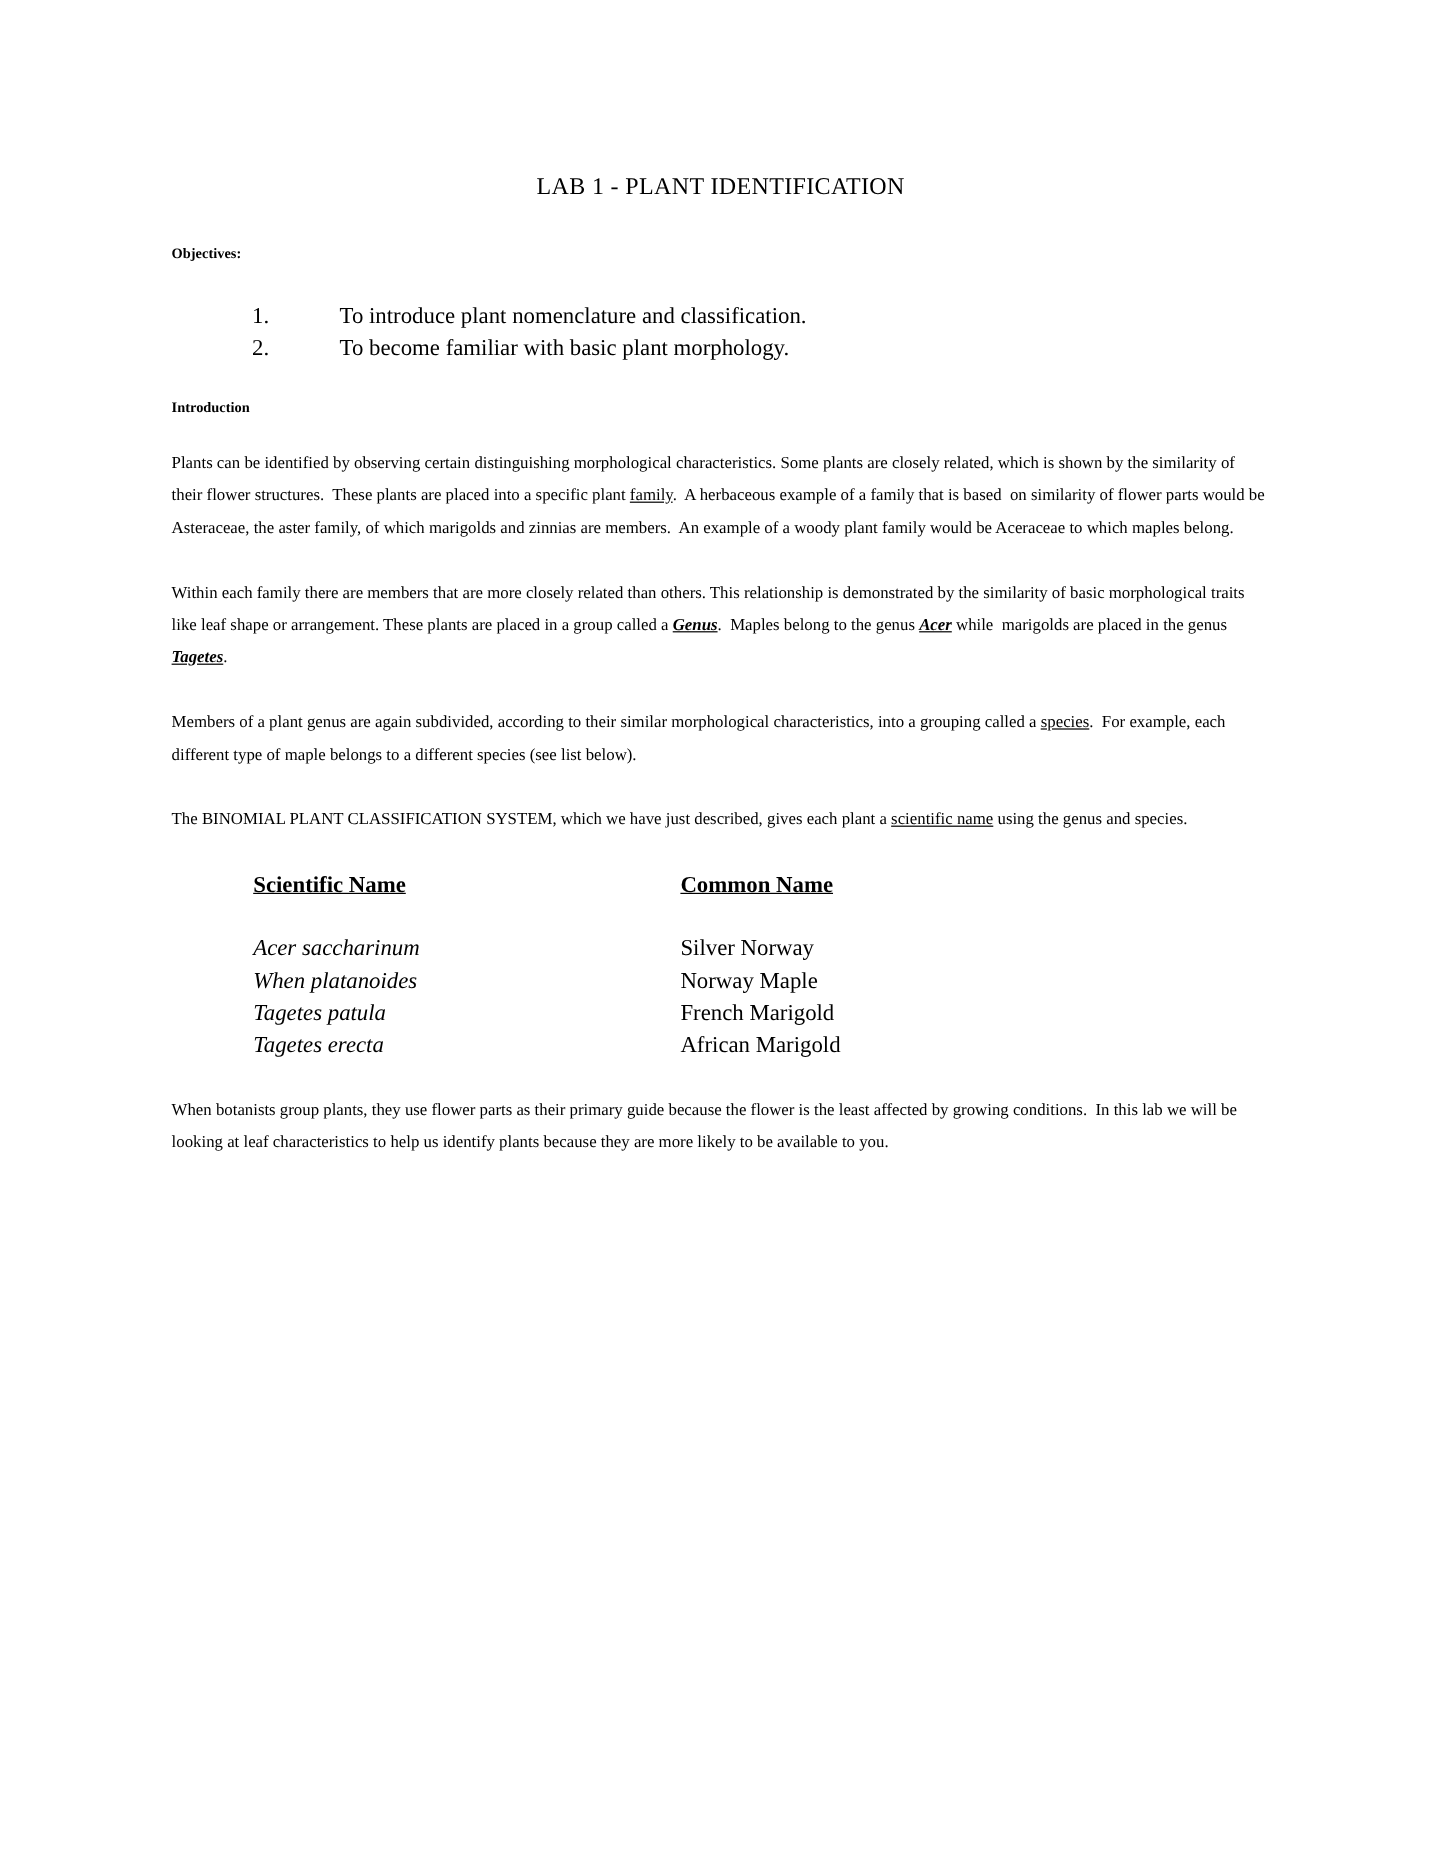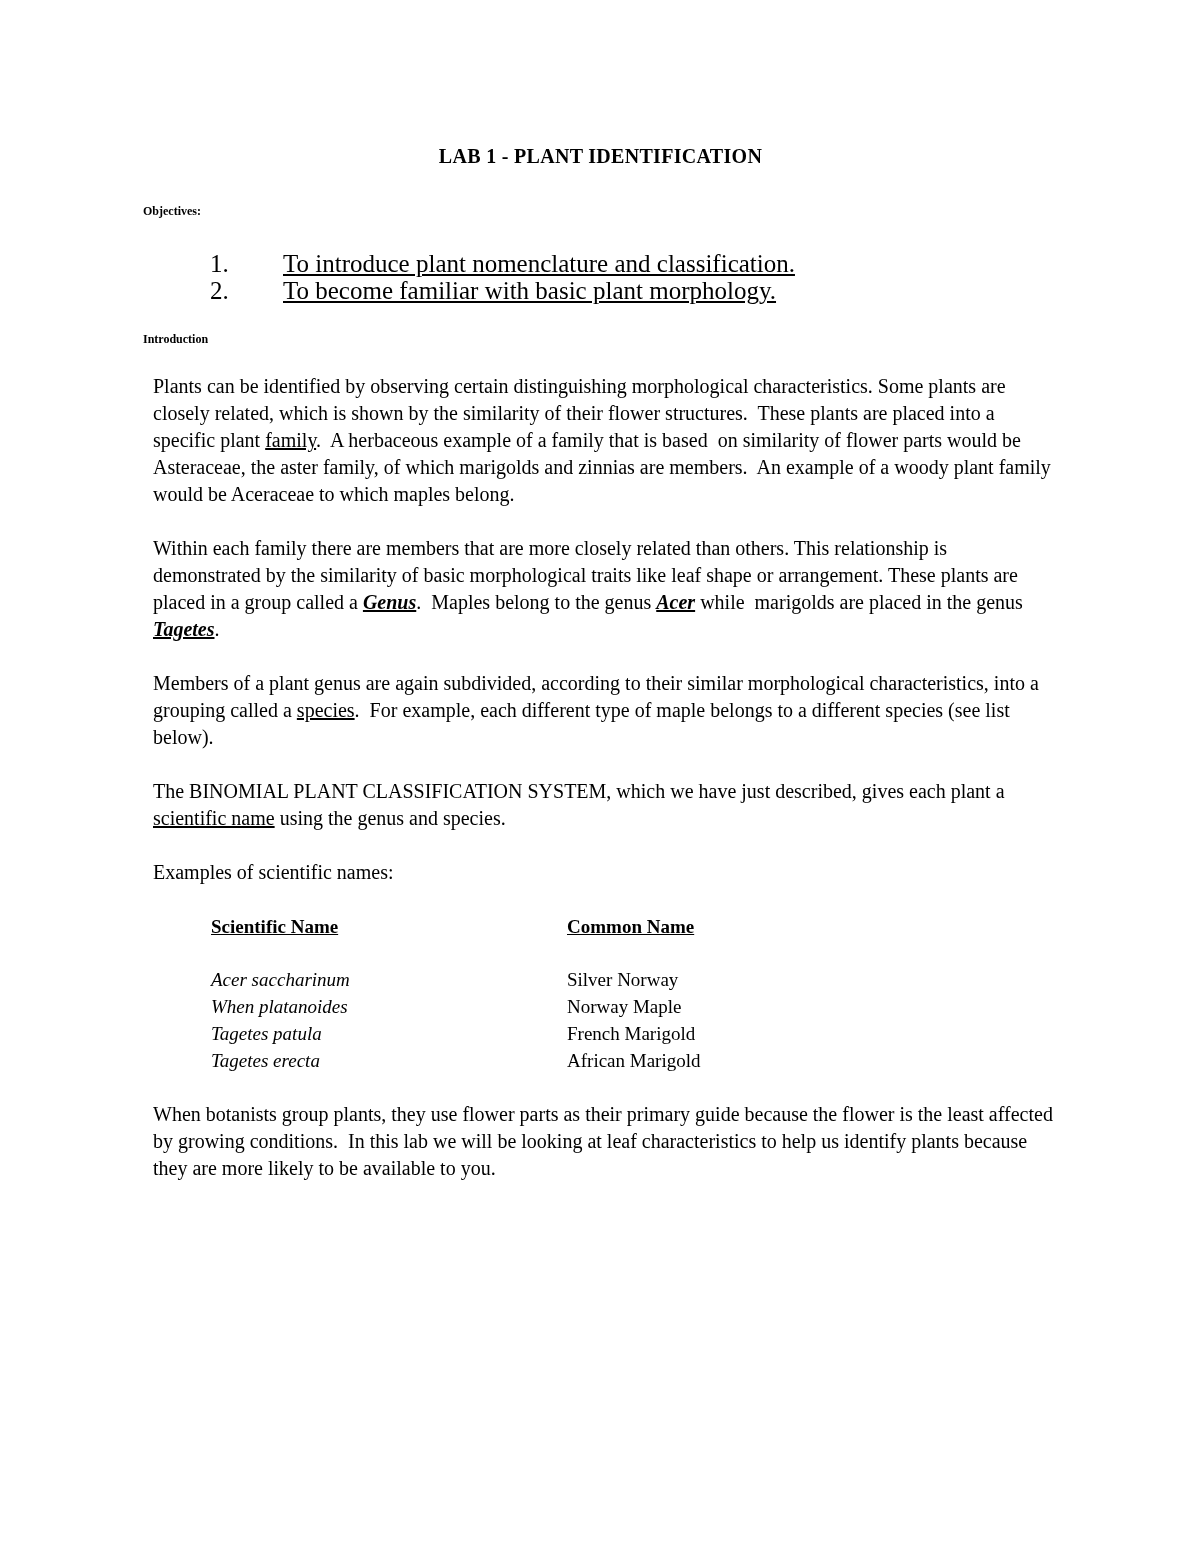--- a/index.html
+++ b/index.html
@@ -15,21 +15,21 @@
     color: #000000;
     font-family: "Liberation Serif", "DejaVu Serif", serif;
     overflow: hidden;
     margin: 0 auto;
   }
   .content {
     padding: 143px 142px 0 143px;
   }
   .doc-title {
     font-size: 20px;
-    font-weight: bold;
+    font-weight: normal;
     text-align: center;
     margin: 0 0 28px 0;
     line-height: 27px;
     letter-spacing: 0.3px;
   }
   .section-heading {
     font-size: 12px;
     font-weight: bold;
     margin: 0 0 25px 0;
     line-height: 27px;
@@ -38,35 +38,34 @@
     font-size: 12px;
     font-weight: bold;
     text-align: left;
     margin: 0 0 20px 0;
     line-height: 27px;
   }
   ol.objectives {
     list-style: none;
     margin: 0 0 22px 0;
     padding: 0 0 0 67px;
-    font-size: 25px;
+    font-size: 19px;
     line-height: 27px;
-    text-decoration: underline;
   }
   ol.objectives li {
     margin: 0;
   }
   ol.objectives .num {
     display: inline-block;
     width: 73px;
   }
   p.para {
-    font-size: 20px;
+    font-size: 14px;
     line-height: 27px;
-    margin: 0 0 27px 10px;
+    margin: 0 0 27px 0;
     white-space: pre-wrap;
   }
   .u {
     text-decoration: underline;
   }
   .biu {
     font-weight: bold;
     font-style: italic;
     text-decoration: underline;
   }
@@ -114,21 +113,20 @@
     <h2 class="center-heading">Introduction</h2>
 
     <p class="para"><span>Plants can be identified by observing certain distinguishing morphological characteristics. Some plants are closely related, which is shown by the similarity of their flower structures.  These plants are placed into a specific plant </span><span class="u">family</span><span>.  A herbaceous example of a family that is based  on similarity of flower parts would be Asteraceae, the aster family, of which marigolds and zinnias are members.  An example of a woody plant family would be Aceraceae to which maples belong.</span></p>
 
     <p class="para"><span>Within each family there are members that are more closely related than others. This relationship is demonstrated by the similarity of basic morphological traits like leaf shape or arrangement. These plants are placed in a group called a </span><span class="biu">Genus</span><span>.  Maples belong to the genus </span><span class="biu">Acer</span><span> while  marigolds are placed in the genus </span><span class="biu">Tagetes</span><span>.</span></p>
 
     <p class="para"><span>Members of a plant genus are again subdivided, according to their similar morphological characteristics, into a grouping called a </span><span class="u">species</span><span>.  For example, each different type of maple belongs to a different species (see list below).</span></p>
 
     <p class="para"><span>The BINOMIAL PLANT CLASSIFICATION SYSTEM, which we have just described, gives each plant a </span><span class="u">scientific name</span><span> using the genus and species.</span></p>
 
-    <p class="para">Examples of scientific names:</p>
 
     <table class="names-table">
       <thead>
         <tr>
           <th><span class="th-label">Scientific Name</span></th>
           <th><span class="th-label">Common Name</span></th>
         </tr>
       </thead>
       <tbody>
         <tr>

